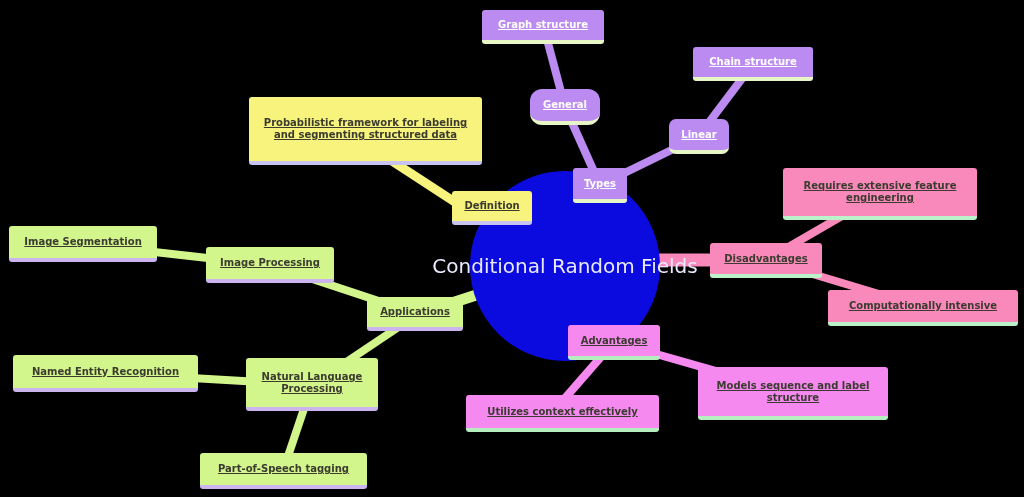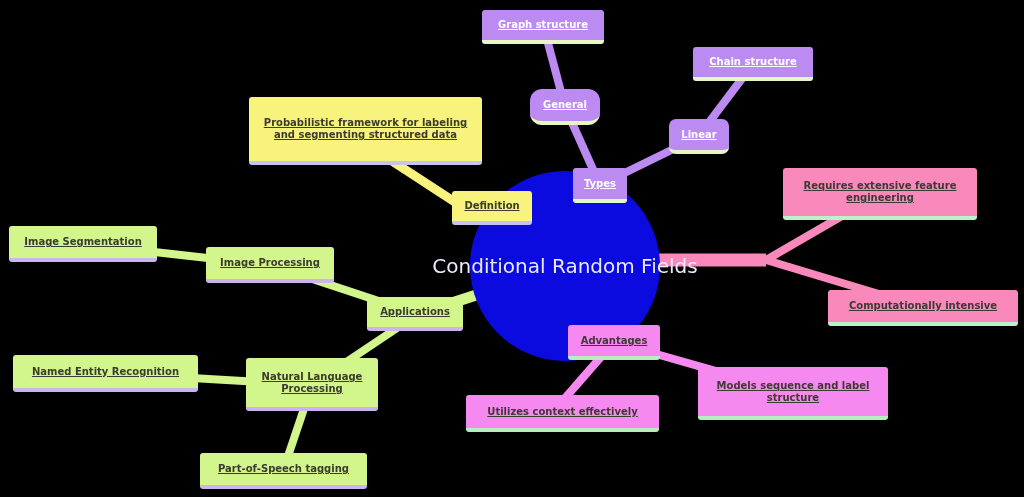--- a/index.html
+++ b/index.html
@@ -49,20 +49,21 @@
   <div class="node" style="left: 482px; top: 10px; width: 122px; height: 34px; background: rgb(187, 139, 242); border-bottom-color: rgb(230, 247, 197); color: rgb(255, 255, 255);">Graph structure</div>
   <div class="node" style="left: 693px; top: 47px; width: 120px; height: 34px; background: rgb(187, 139, 242); border-bottom-color: rgb(230, 247, 197); color: rgb(255, 255, 255);">Chain structure</div>
   <div class="node" style="left: 530px; top: 89px; width: 70px; height: 36px; background: rgb(187, 139, 242); border-bottom-color: rgb(230, 247, 197); color: rgb(255, 255, 255); border-radius: 12px;">General</div>
   <div class="node" style="left: 669px; top: 119px; width: 60px; height: 35px; background: rgb(187, 139, 242); border-bottom-color: rgb(230, 247, 197); color: rgb(255, 255, 255); border-radius: 7px;">Linear</div>
   <div class="node" style="left: 573px; top: 168px; width: 54px; height: 35px; background: rgb(187, 139, 242); border-bottom-color: rgb(230, 247, 197); color: rgb(255, 255, 255);">Types</div>
 
   <div class="node" style="left: 249px; top: 97px; width: 233px; height: 68px; background: rgb(247, 243, 125); border-bottom-color: rgb(201, 195, 242); color: rgb(59, 59, 48);">Probabilistic framework for labeling and segmenting structured data</div>
   <div class="node" style="left: 424px; top: 191px; width: 80px; height: 34px; background: rgb(247, 243, 125); border-bottom-color: rgb(201, 195, 242); color: rgb(59, 59, 48); margin-left: 28px;">Definition</div>
 
   <div class="node" style="left: 783px; top: 168px; width: 194px; height: 52px; background: rgb(249, 137, 186); border-bottom-color: rgb(186, 242, 202); color: rgb(59, 59, 48);">Requires extensive feature engineering</div>
+  <div class="node" style="left: 710px; top: 243px; width: 112px; height: 35px; background: rgb(249, 137, 186); border-bottom-color: rgb(186, 242, 202); color: rgb(59, 59, 48);">Disadvantages</div>
   <div class="node" style="left: 828px; top: 290px; width: 190px; height: 36px; background: rgb(249, 137, 186); border-bottom-color: rgb(186, 242, 202); color: rgb(59, 59, 48);">Computationally intensive</div>
 
   <div class="node" style="left: 568px; top: 325px; width: 92px; height: 35px; background: rgb(246, 137, 240); border-bottom-color: rgb(181, 239, 191); color: rgb(59, 59, 48);">Advantages</div>
   <div class="node" style="left: 456px; top: 395px; width: 193px; height: 37px; background: rgb(246, 137, 240); border-bottom-color: rgb(181, 239, 191); color: rgb(59, 59, 48); margin-left: 10px;">Utilizes context effectively</div>
   <div class="node" style="left: 698px; top: 367px; width: 190px; height: 53px; background: rgb(246, 137, 240); border-bottom-color: rgb(181, 239, 191); color: rgb(59, 59, 48);">Models sequence and label structure</div>
 
   <div class="node" style="left: 9px; top: 226px; width: 148px; height: 36px; background: rgb(210, 245, 140); border-bottom-color: rgb(204, 181, 239); color: rgb(59, 59, 48);">Image Segmentation</div>
   <div class="node" style="left: 206px; top: 247px; width: 128px; height: 36px; background: rgb(210, 245, 140); border-bottom-color: rgb(204, 181, 239); color: rgb(59, 59, 48);">Image Processing</div>
   <div class="node" style="left: 367px; top: 297px; width: 96px; height: 34px; background: rgb(210, 245, 140); border-bottom-color: rgb(204, 181, 239); color: rgb(59, 59, 48);">Applications</div>
   <div class="node" style="left: 13px; top: 355px; width: 185px; height: 37px; background: rgb(210, 245, 140); border-bottom-color: rgb(204, 181, 239); color: rgb(59, 59, 48);">Named Entity Recognition</div>

